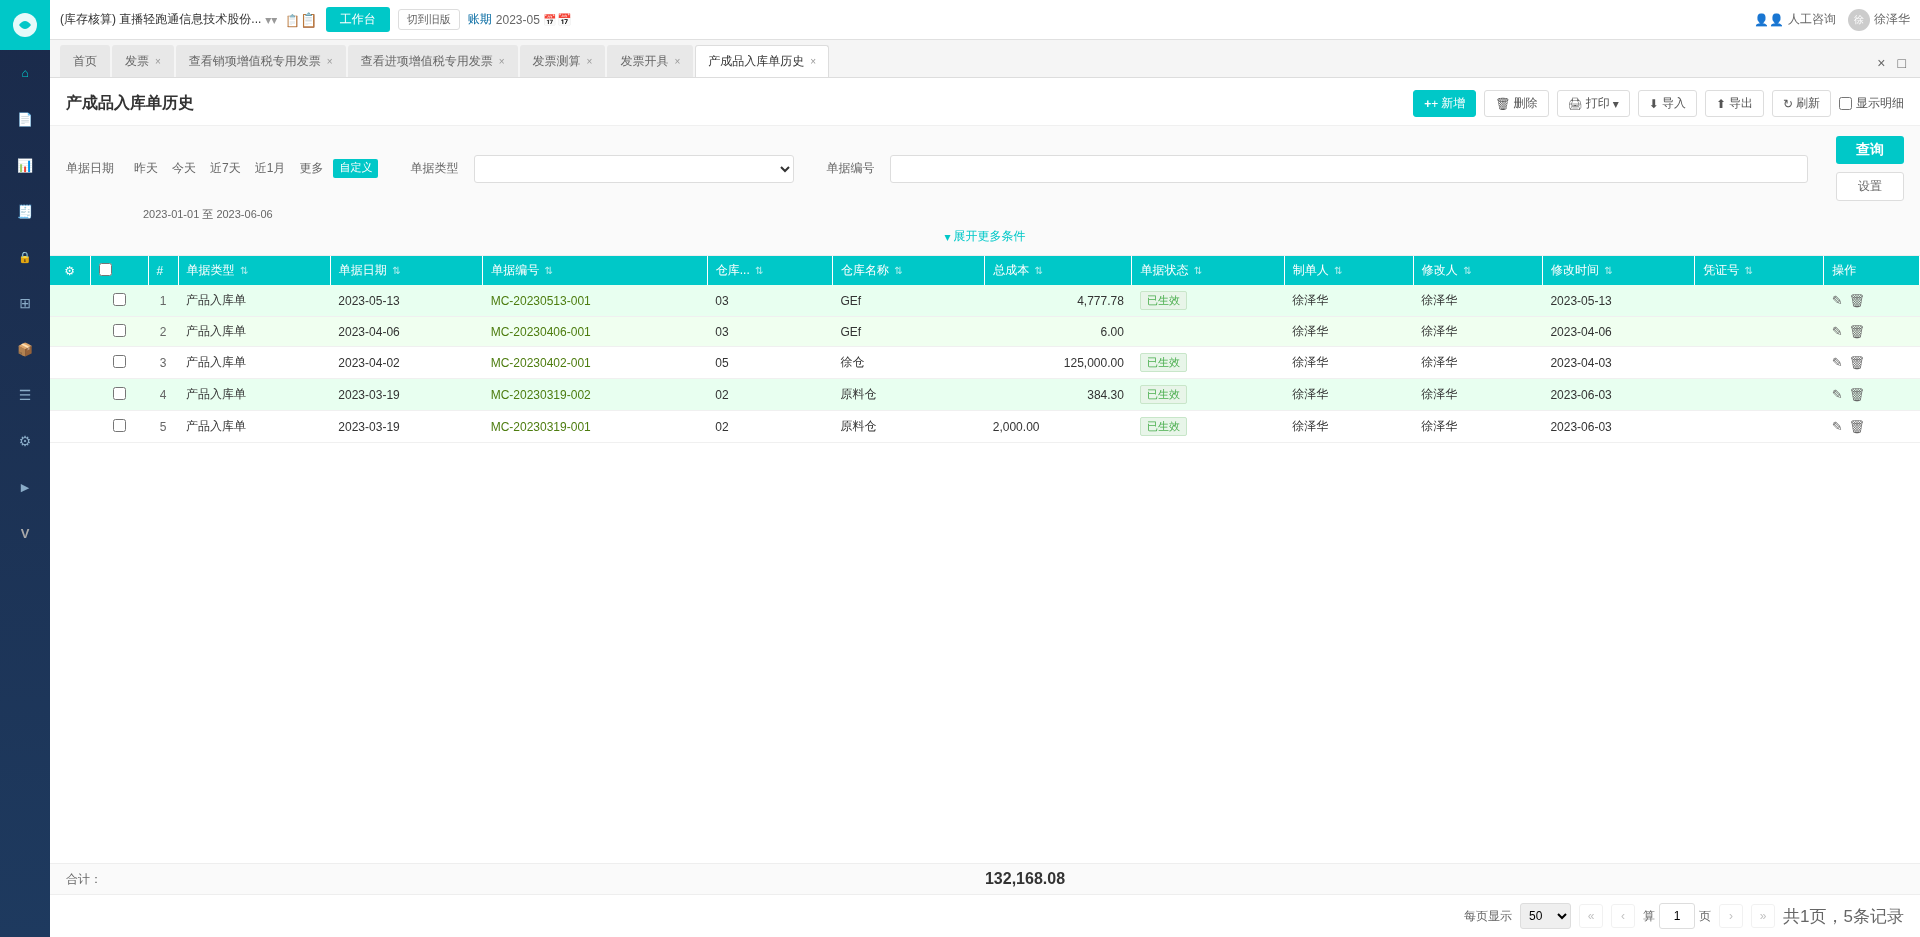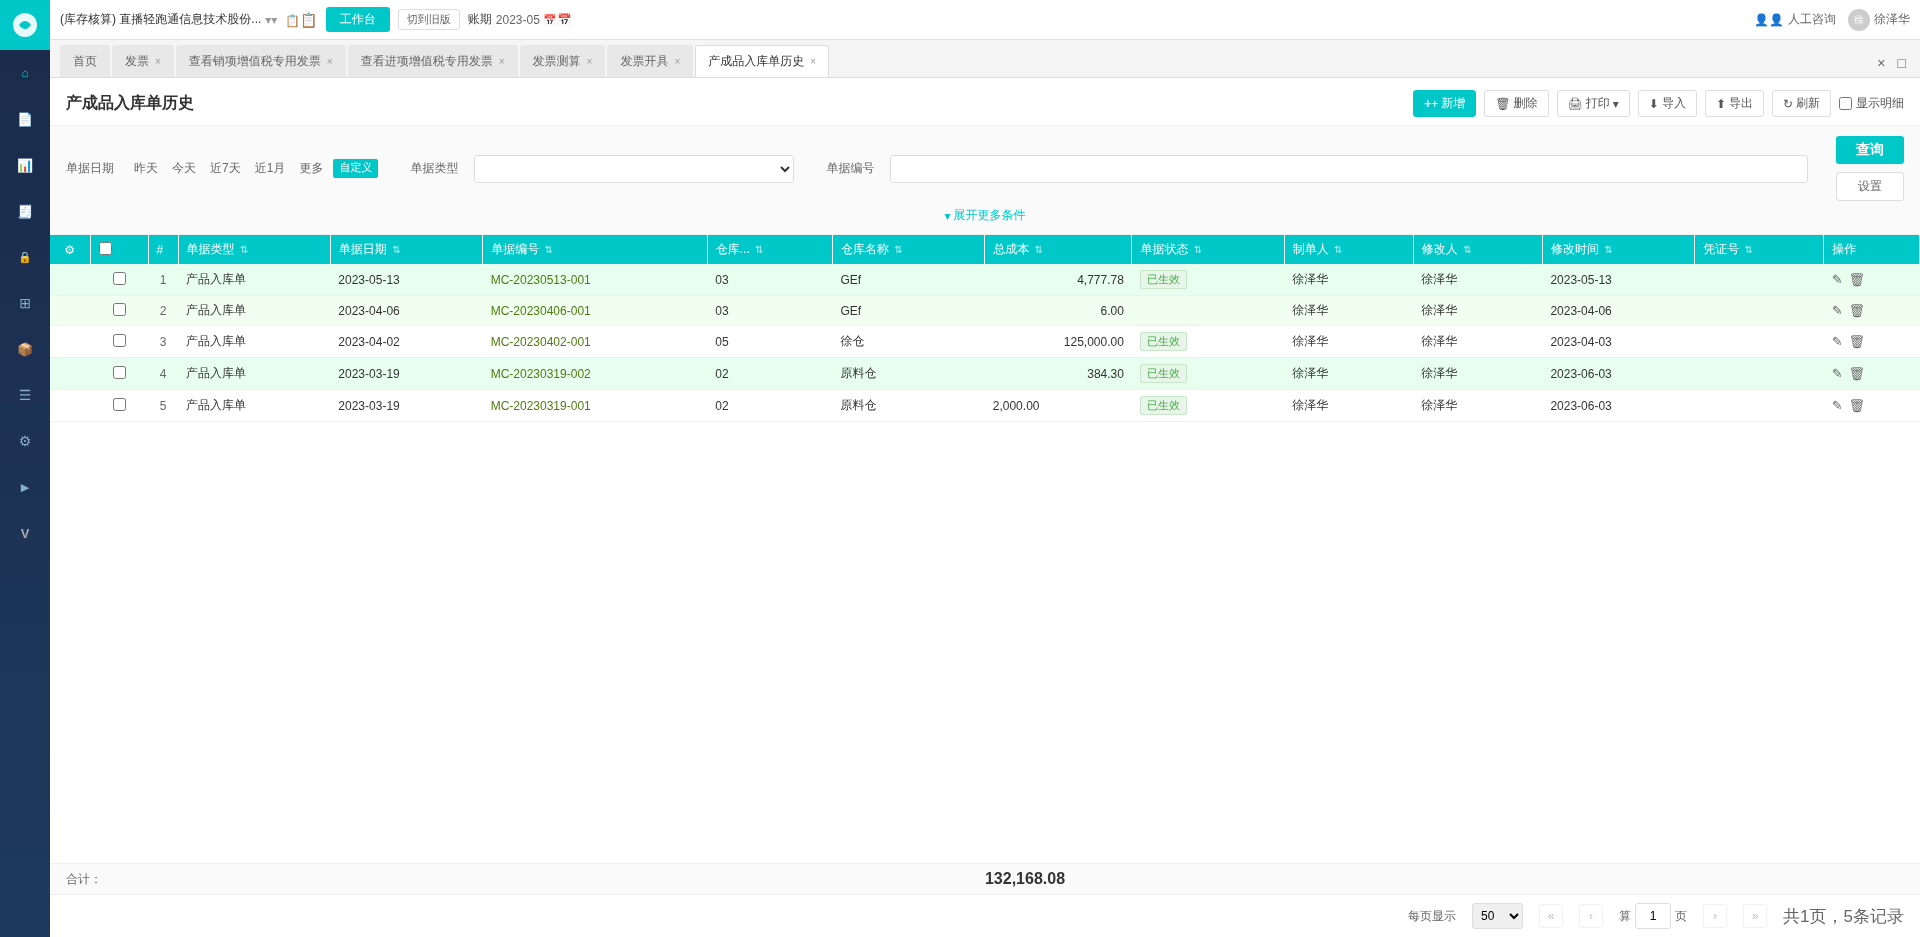--- a/index.html
+++ b/index.html
@@ -15,21 +15,21 @@
     
     .main { flex: 1; display: flex; flex-direction: column; overflow: hidden; }
 
     
     .topbar { height: 40px; background: #fff; border-bottom: 1px solid #e0e0e0; display: flex; align-items: center; padding: 0 10px; gap: 8px; flex-shrink: 0; }
     .topbar-company { font-size: 12px; color: #333; display: flex; align-items: center; gap: 4px; cursor: pointer; max-width: 220px; white-space: nowrap; overflow: hidden; text-overflow: ellipsis; }
     .topbar-company .chevron { color: #999; }
     .topbar-doc-icon { color: #666; cursor: pointer; font-size: 14px; }
     .topbar-workbench { background: #00c8c8; color: #fff; border: none; padding: 4px 14px; border-radius: 3px; cursor: pointer; font-size: 12px; }
     .topbar-period { display: flex; align-items: center; gap: 4px; color: #666; font-size: 12px; }
-    .topbar-period .label { color: #404040; }
+    .topbar-period .label { color: #0369a1; }
     .topbar-spacer { flex: 1; }
     .topbar-right { display: flex; align-items: center; gap: 12px; color: #666; font-size: 12px; }
     .topbar-right .user { display: flex; align-items: center; gap: 4px; cursor: pointer; }
     .topbar-right .user-avatar { width: 22px; height: 22px; border-radius: 50%; background: #ccc; display: flex; align-items: center; justify-content: center; font-size: 10px; color: #fff; overflow: hidden; }
     .switch-btn { background: #fff; border: 1px solid #ddd; color: #666; padding: 2px 8px; border-radius: 3px; cursor: pointer; font-size: 11px; }
 
     
     .tabbar { height: 38px; background: #f5f5f5; border-bottom: 1px solid #ddd; display: flex; align-items: flex-end; padding-left: 10px; flex-shrink: 0; overflow: hidden; }
     .tab { height: 32px; padding: 0 12px; display: flex; align-items: center; gap: 6px; cursor: pointer; font-size: 12px; color: #666; border: 1px solid transparent; border-bottom: none; border-radius: 3px 3px 0 0; background: #e8e8e8; margin-right: 2px; white-space: nowrap; }
     .tab.active { background: #fff; color: #333; border-color: #ddd; }
@@ -80,21 +80,21 @@
     .status-effective { background: #e8f5e9; color: #4caf50; border: 1px solid #c8e6c9; }
     .action-icons { display: flex; gap: 6px; }
     .action-icon { color: #666; cursor: pointer; font-size: 13px; }
 
     
     .table-footer { border-top: 1px solid #eee; padding: 6px 16px; display: flex; align-items: center; background: #fafafa; }
     .footer-total-label { color: #666; font-size: 12px; width: 80px; }
     .footer-total-value { color: #333; font-size: 16px; font-weight: bold; text-align: center; flex: 1; }
 
     
-    .pagination { border-top: 1px solid #eee; padding: 8px 16px; display: flex; align-items: center; justify-content: flex-end; gap: 16px; background: #fff; }
+    .pagination { border-top: 1px solid #eee; padding: 8px 16px; display: flex; align-items: center; justify-content: flex-end; gap: 8px; background: #fff; }
     .page-size-label { color: #666; font-size: 12px; }
     .page-size-select { height: 26px; border: 1px solid #ddd; border-radius: 3px; padding: 0 4px; font-size: 12px; }
     .page-nav-btn { background: none; border: 1px solid #ddd; width: 24px; height: 24px; border-radius: 3px; cursor: pointer; display: flex; align-items: center; justify-content: center; font-size: 12px; color: #666; }
     .page-nav-btn:disabled { opacity: 0.4; cursor: default; }
     .page-input-wrap { display: flex; align-items: center; gap: 4px; color: #666; font-size: 12px; }
     .page-input { width: 36px; height: 26px; border: 1px solid #ddd; border-radius: 3px; text-align: center; font-size: 12px; }
     .page-total { color: #666; font-size: 17px; }
 
     
     .settings-th { width: 40px; text-align: center; cursor: pointer; }
@@ -282,20 +282,24 @@
         <span style="margin-left: 16px; color: #666; font-size: 12px;">单据类型</span>
         <select class="filter-select filter-select-wide">
           <option value=""></option>
         </select>
         <span style="margin-left: 16px; color: #666; font-size: 12px;">单据编号</span>
         <input class="filter-input" type="text" style="flex: 1 1 0%;">
         <div style="display:flex; flex-direction: column; gap: 4px; margin-left: 12px;">
           <button class="query-btn">查询</button>
           <button class="setting-btn">设置</button>
         </div>
+      </div>
+      <div class="filter-row">
+        <span style="width: 57px; display: inline-block;"></span>
+        <span class="filter-date-range">2023-01-01 至 2023-06-06</span>
       </div>
       <div class="filter-row2">
         <div class="expand-more">
           <span>▾</span>
           <span>展开更多条件</span>
         </div>
       </div>
     </div>
 
     <div class="table-container">

